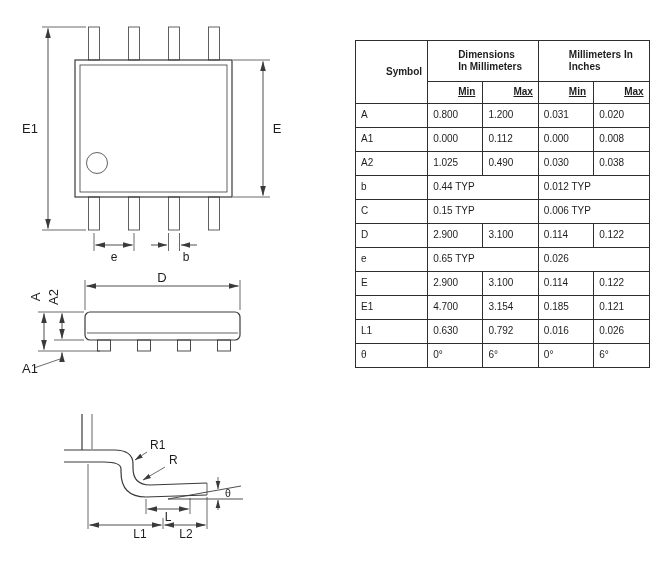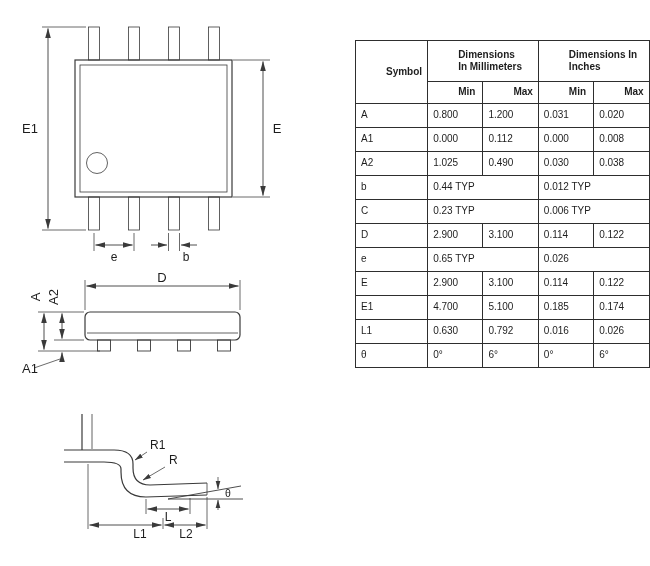--- a/index.html
+++ b/index.html
@@ -21,21 +21,21 @@
   .dlxs { font-family:"Liberation Sans", sans-serif; font-size:10.5px; fill:#1d1d1d; }
 
   .table-wrap { position:absolute; left:355px; top:40px; }
   table.dim-table { border-collapse:collapse; background:#fff; table-layout:fixed; }
   table.dim-table th, table.dim-table td {
     border:1px solid #2e2e2e; text-align:left; vertical-align:middle;
     font-size:10px; line-height:1.25; padding:2px 5px; overflow:hidden; white-space:nowrap;
   }
   table.dim-table th { font-weight:bold;padding-left:30px; }
   table.dim-table thead tr:first-child th { height:36px; }
-  table.dim-table thead tr:last-child th { height:17px; }
+  table.dim-table thead tr:last-child th { height:17px;text-decoration:underline; }
   table.dim-table td { height:19px; font-weight:normal; }
 </style>
 </head>
 <body>
 
 <div class="page">
 
   <svg id="top-view" class="drawing" width="330" height="266" viewBox="0 0 330 266">
     <defs>
       <marker id="ah" viewBox="0 0 12 8" refX="11.5" refY="4" markerWidth="11" markerHeight="7.5" orient="auto-start-reverse">
@@ -167,21 +167,21 @@
           <col style="width:56px">
       </colgroup>
       <thead>
         <tr>
           <th rowspan="2">Symbol</th>
           <th colspan="2">
             <div>Dimensions</div>
             <div>In Millimeters</div>
           </th>
           <th colspan="2">
-            <div>Dimensions In</div>
+            <div>Millimeters In</div>
             <div>Inches</div>
           </th>
         </tr>
         <tr>
           <th>Min</th>
           <th>Max</th>
           <th>Min</th>
           <th>Max</th>
         </tr>
       </thead>
@@ -207,21 +207,21 @@
             <td>0.030</td>
             <td>0.038</td>
           </tr>
           <tr>
             <td>b</td>
             <td colspan="2">0.44 TYP</td>
             <td colspan="2">0.012 TYP</td>
           </tr>
           <tr>
             <td>C</td>
-            <td colspan="2">0.23 TYP</td>
+            <td colspan="2">0.15 TYP</td>
             <td colspan="2">0.006 TYP</td>
           </tr>
           <tr>
             <td>D</td>
             <td>2.900</td>
             <td>3.100</td>
             <td>0.114</td>
             <td>0.122</td>
           </tr>
           <tr>
@@ -232,23 +232,23 @@
           <tr>
             <td>E</td>
             <td>2.900</td>
             <td>3.100</td>
             <td>0.114</td>
             <td>0.122</td>
           </tr>
           <tr>
             <td>E1</td>
             <td>4.700</td>
-            <td>5.100</td>
+            <td>3.154</td>
             <td>0.185</td>
-            <td>0.174</td>
+            <td>0.121</td>
           </tr>
           <tr>
             <td>L1</td>
             <td>0.630</td>
             <td>0.792</td>
             <td>0.016</td>
             <td>0.026</td>
           </tr>
           <tr>
             <td>θ</td>

